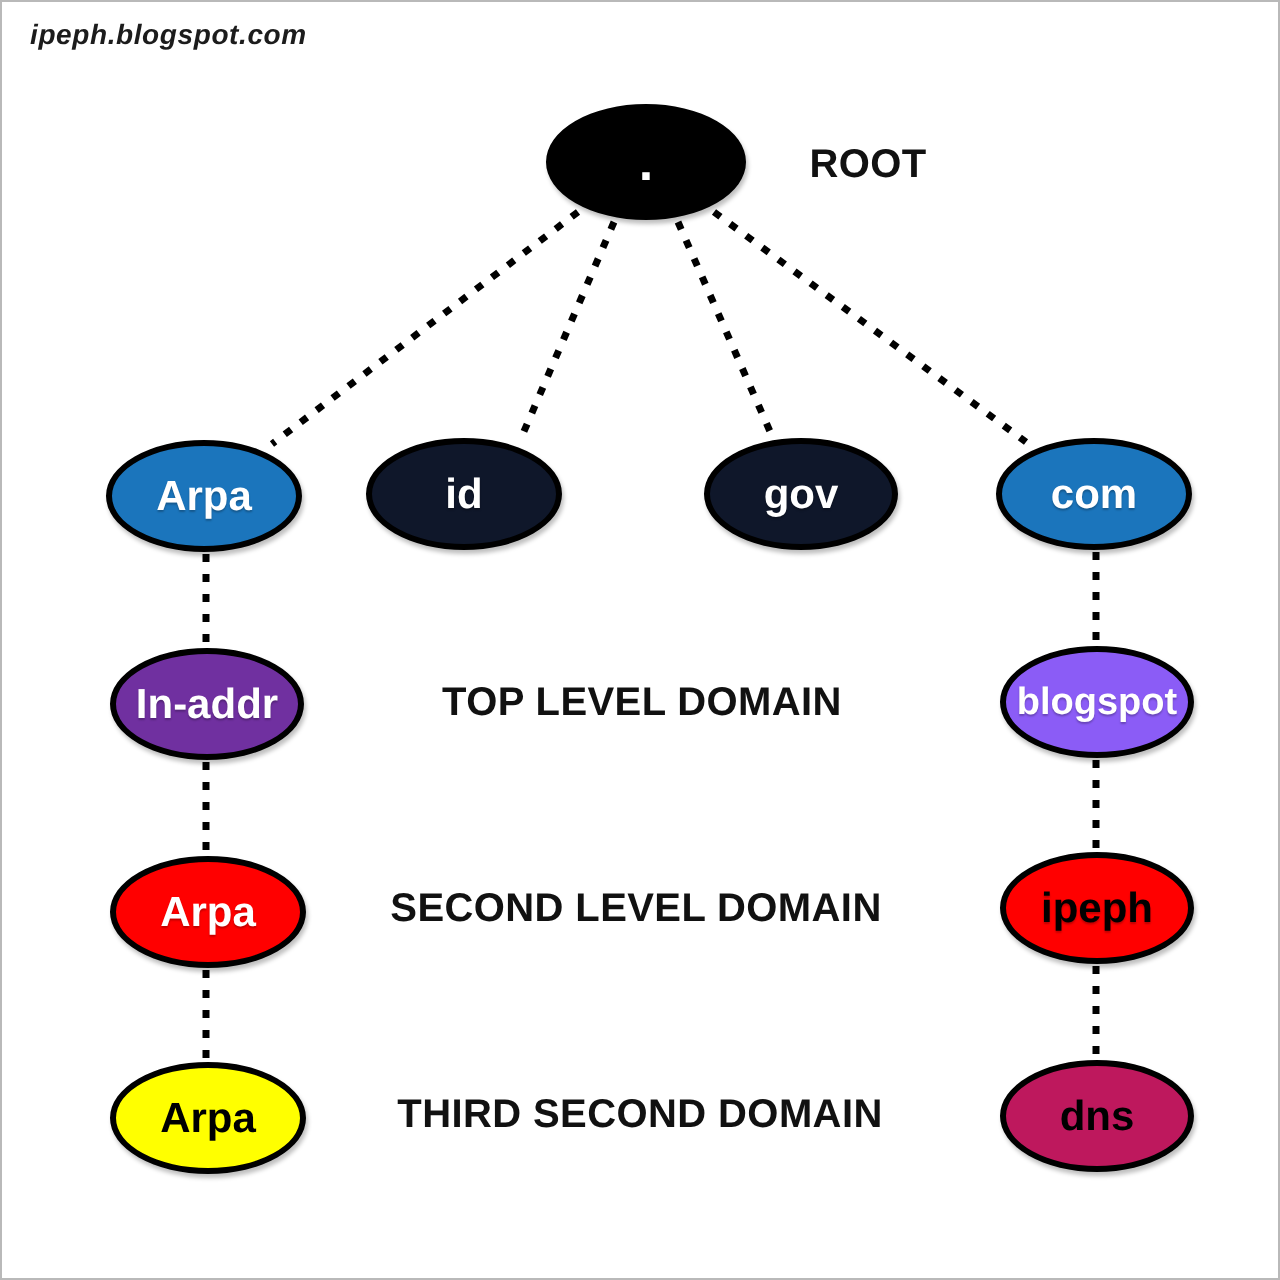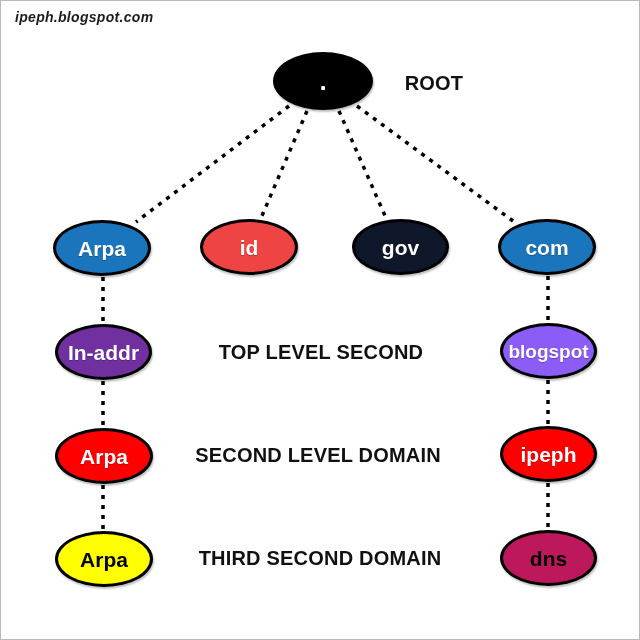--- a/index.html
+++ b/index.html
@@ -78,43 +78,43 @@
   </svg>
 
   <div class="node" style="left: 272px; top: 51px; width: 100px; height: 58px; background-color: rgb(0, 0, 0); color: rgb(255, 255, 255);">
     <span class="node-label root-dot">.</span>
   </div>
   <div class="level-label" style="left:433px; top:82px;">ROOT</div>
 
   <div class="node" style="left: 52px; top: 219px; width: 98px; height: 56px; background-color: rgb(27, 117, 188); color: rgb(255, 255, 255);">
     <span class="node-label">Arpa</span>
   </div>
-  <div class="node" style="left: 199px; top: 218px; width: 98px; height: 56px; background-color: #ef4444; color: rgb(255, 255, 255); justify-content: center;">
+  <div class="node" style="left: 182px; top: 218px; width: 98px; height: 56px; background-color: #0f172a; color: rgb(255, 255, 255); justify-content: center;">
     <span class="node-label">id</span>
   </div>
   <div class="node" style="left: 351px; top: 218px; width: 97px; height: 56px; background-color: #0f172a; color: rgb(255, 255, 255);">
     <span class="node-label">gov</span>
   </div>
   <div class="node" style="left: 497px; top: 218px; width: 98px; height: 56px; background-color: rgb(27, 117, 188); color: rgb(255, 255, 255);">
     <span class="node-label">com</span>
   </div>
 
   <div class="node" style="left: 54px; top: 323px; width: 97px; height: 56px; background-color: rgb(112, 48, 160); color: rgb(255, 255, 255);">
     <span class="node-label">In-addr</span>
   </div>
-  <div class="level-label" style="left:320px; top:351px;">TOP LEVEL SECOND</div>
+  <div class="level-label" style="left:320px; top:351px;">TOP LEVEL DOMAIN</div>
   <div class="node" style="left: 499px; top: 322px; width: 97px; height: 56px; background-color: #8b5cf6; color: rgb(255, 255, 255);">
     <span class="node-label" style="font-size:19px;">blogspot</span>
   </div>
 
   <div class="node" style="left: 54px; top: 427px; width: 98px; height: 56px; background-color: rgb(255, 0, 0); color: rgb(255, 255, 255);">
     <span class="node-label">Arpa</span>
   </div>
   <div class="level-label" style="left:317px; top:454px;">SECOND LEVEL DOMAIN</div>
-  <div class="node" style="left: 499px; top: 425px; width: 97px; height: 56px; background-color: rgb(255, 0, 0); color: #ffffff;">
+  <div class="node" style="left: 499px; top: 425px; width: 97px; height: 56px; background-color: rgb(255, 0, 0); color: #000000;">
     <span class="node-label">ipeph</span>
   </div>
 
   <div class="node" style="left: 54px; top: 530px; width: 98px; height: 56px; background-color: rgb(255, 255, 0); color: rgb(0, 0, 0);">
     <span class="node-label dark">Arpa</span>
   </div>
   <div class="level-label" style="left:319px; top:557px;">THIRD SECOND DOMAIN</div>
   <div class="node" style="left: 499px; top: 529px; width: 97px; height: 56px; background-color: #be185d; color: rgb(0, 0, 0);">
     <span class="node-label dark">dns</span>
   </div>

